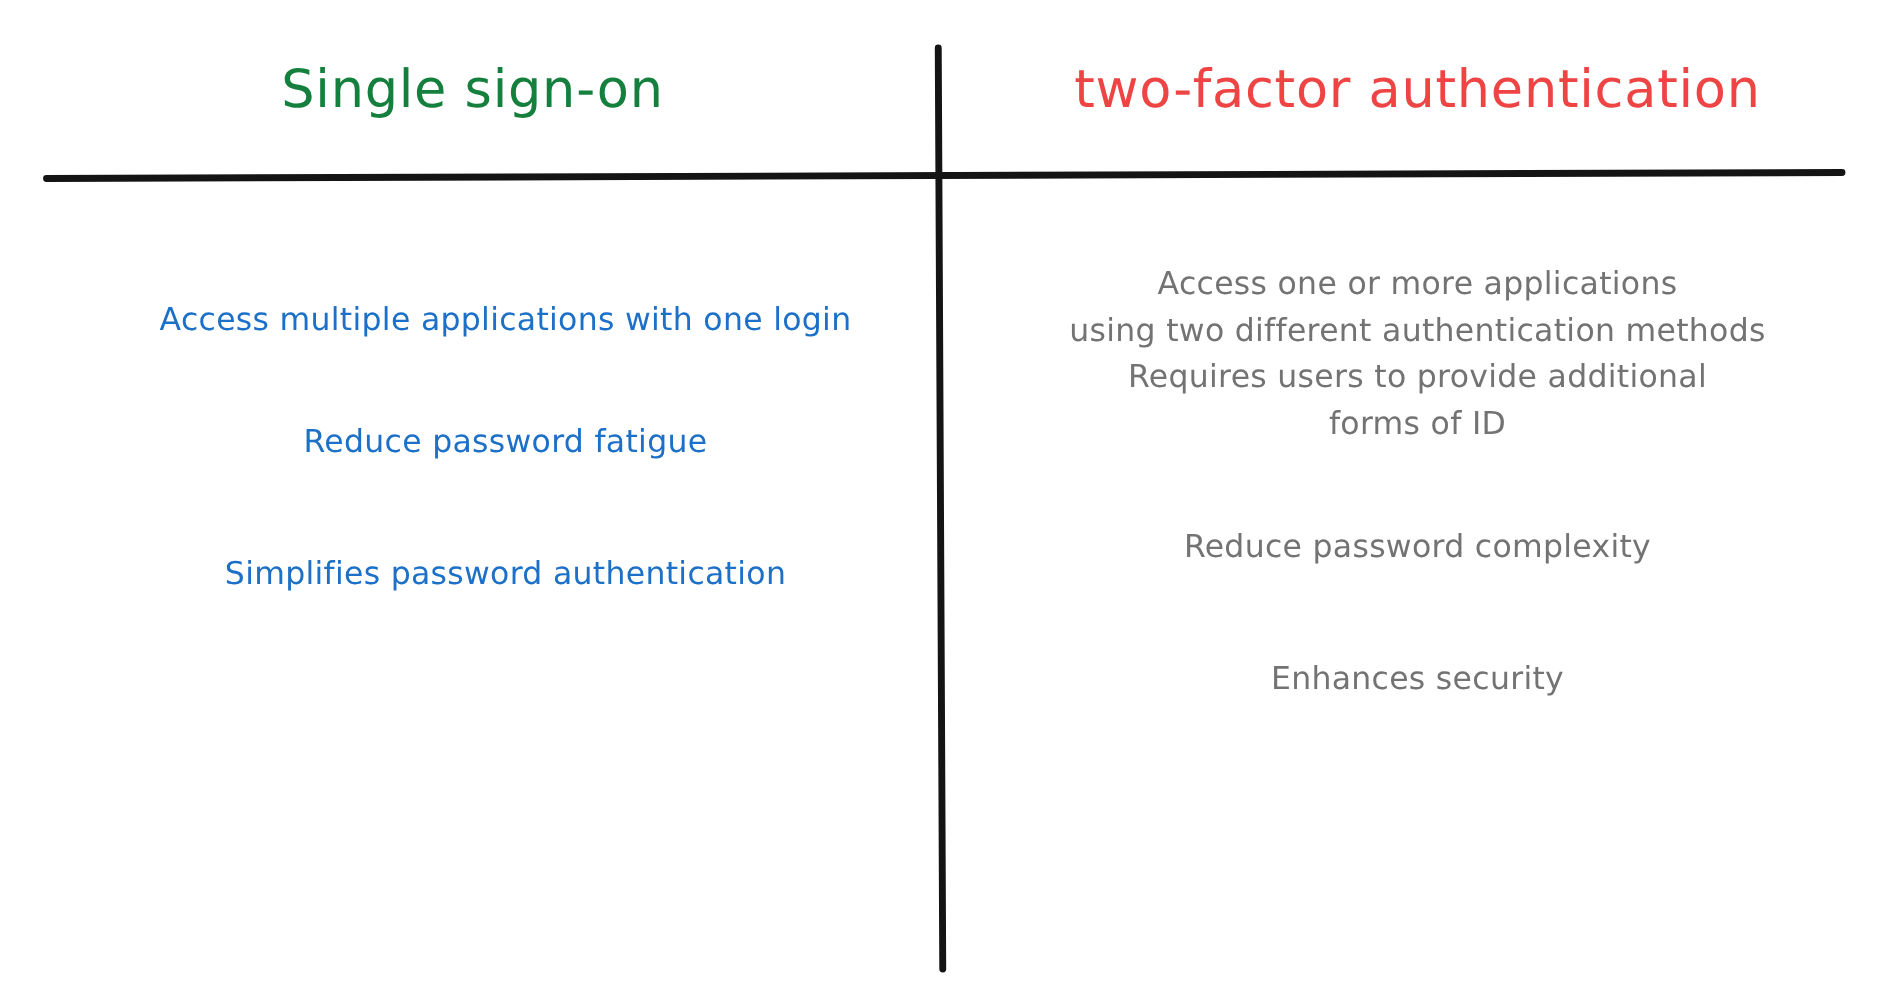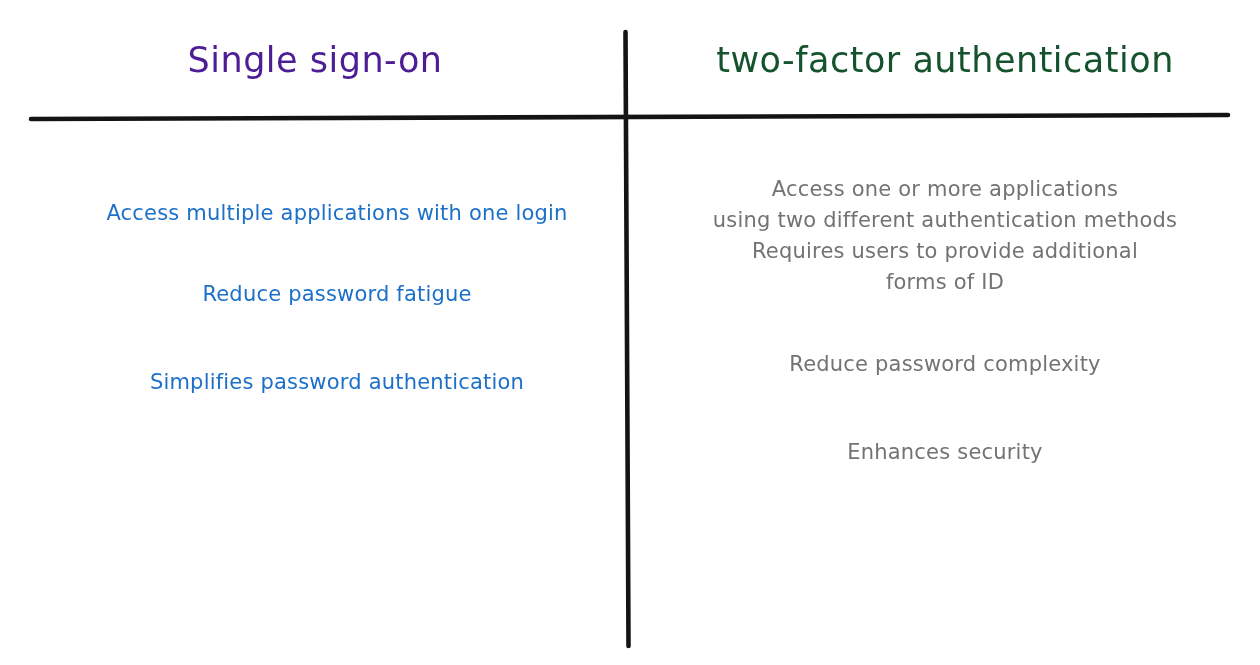--- a/index.html
+++ b/index.html
@@ -48,22 +48,22 @@
     left: 0;
     width: 100%;
     text-align: center;
     font-family: "DejaVu Sans", sans-serif;
     font-size: 35px;
     line-height: 44px;
     font-weight: 400;
     letter-spacing: 0.5px;
     white-space: nowrap;
   }
-  #column-left  .col-title { color: #4c1d95; }
-  #column-right .col-title { color: #14532d; }
+  #column-left  .col-title { color: #15803d; }
+  #column-right .col-title { color: #ef4444; }
 
   .items {
     position: absolute;
     top: 160px;
     left: 0;
     width: 100%;
   }
 
   .item {
     text-align: center;

